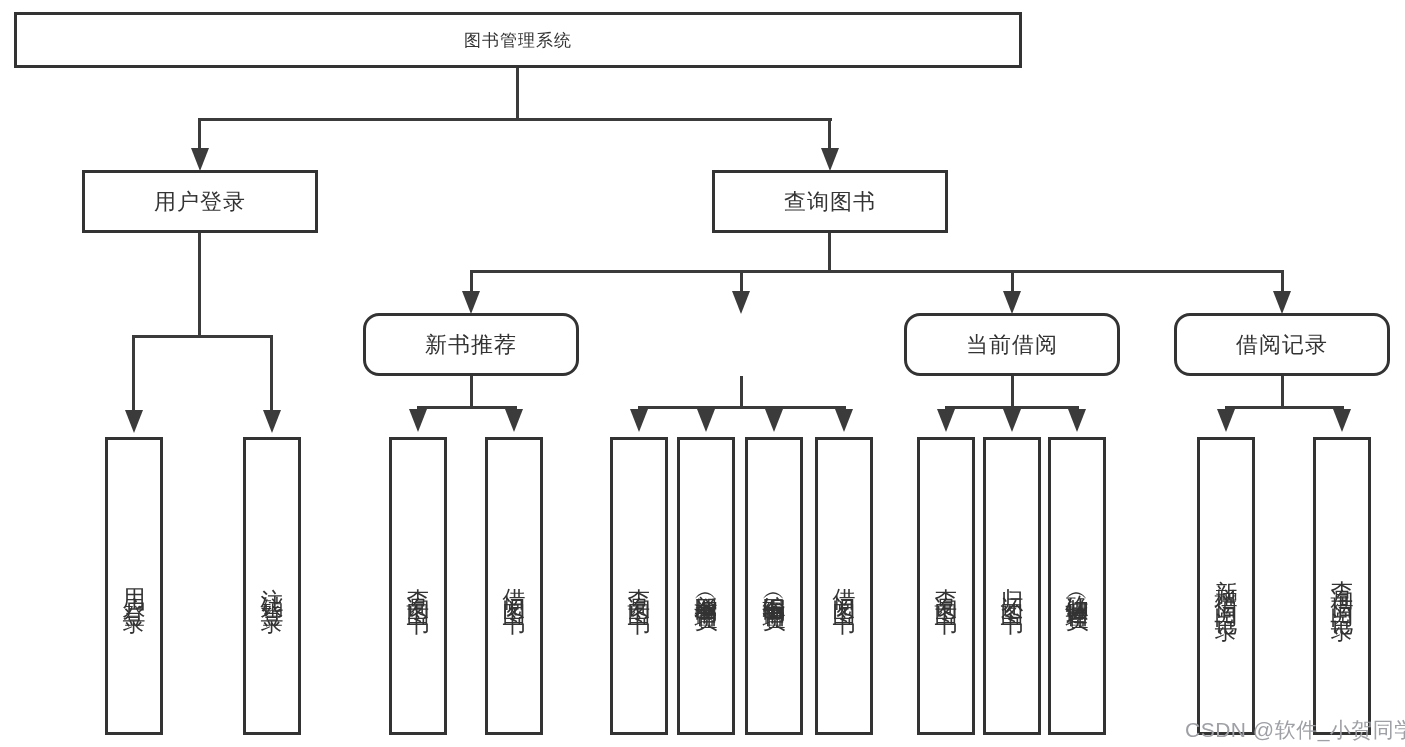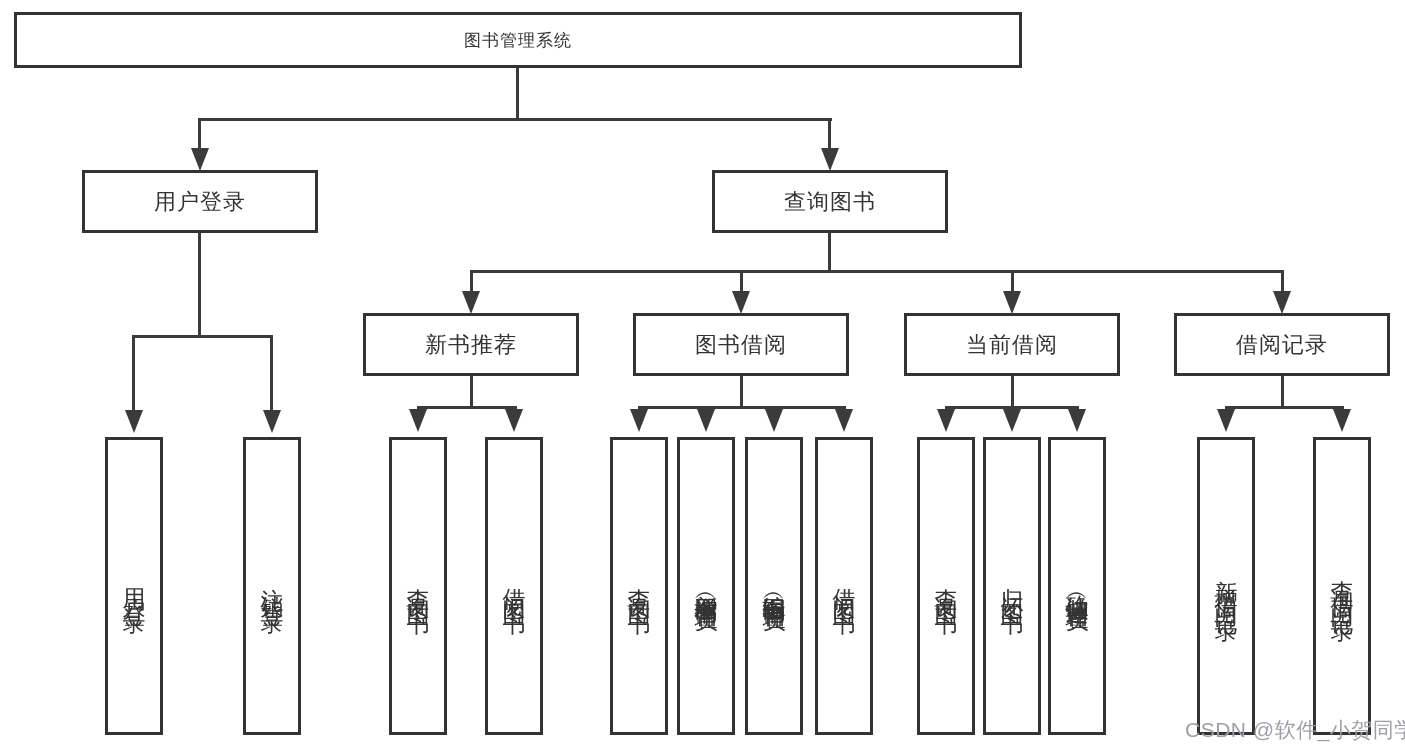--- a/index.html
+++ b/index.html
@@ -14,21 +14,21 @@
     position:relative;width:1405px;height:747px;background:#ffffff;overflow:hidden;
     font-family:"Liberation Sans","DejaVu Sans",sans-serif;color:var(--text);
   }
   .hnode{
     position:absolute;box-sizing:border-box;background:var(--box-fill);
     border:3px solid var(--box-border);
     display:flex;align-items:center;justify-content:center;
     font-size:22px;letter-spacing:1px;color:var(--text);
   }
   #root-box{left:14px;top:12px;width:1008px;height:56px;font-size:17px;}
-  .lvl{width:216px;height:63px;top:313px;}
+  .lvl{width:216px;height:63px;top:313px;border-radius:16px;}
   .lvl2{width:236px;height:63px;top:170px;}
   .vnode{
     position:absolute;box-sizing:border-box;background:var(--box-fill);
     border:3px solid var(--box-border);
     width:58px;height:298px;top:437px;
     display:flex;align-items:center;justify-content:center;
   }
   .vtext{
     writing-mode:vertical-rl;text-orientation:mixed;
     font-size:23px;letter-spacing:8px;color:var(--text);line-height:1;
@@ -83,23 +83,20 @@
   <div class="ah" style="left:462px;top:291px"></div>
   <div class="vl" style="left:740px;top:270px;height:22px"></div>
   <div class="ah" style="left:732px;top:291px"></div>
   <div class="vl" style="left:1011px;top:270px;height:22px"></div>
   <div class="ah" style="left:1003px;top:291px"></div>
   <div class="vl" style="left:1281px;top:270px;height:22px"></div>
   <div class="ah" style="left:1273px;top:291px"></div>
 
   <div class="hnode lvl" style="left:363px">
     <span>新书推荐</span>
-  </div>
-  <div class="hnode lvl" style="left:633px">
-    <span>图书借阅</span>
   </div>
   <div class="hnode lvl" style="left:904px">
     <span>当前借阅</span>
   </div>
   <div class="hnode lvl" style="left:1174px">
     <span>借阅记录</span>
   </div>
 
   <div class="vl" style="left:470px;top:376px;height:33px"></div>
   <div class="hl" style="left:417px;top:406px;width:100px"></div>

